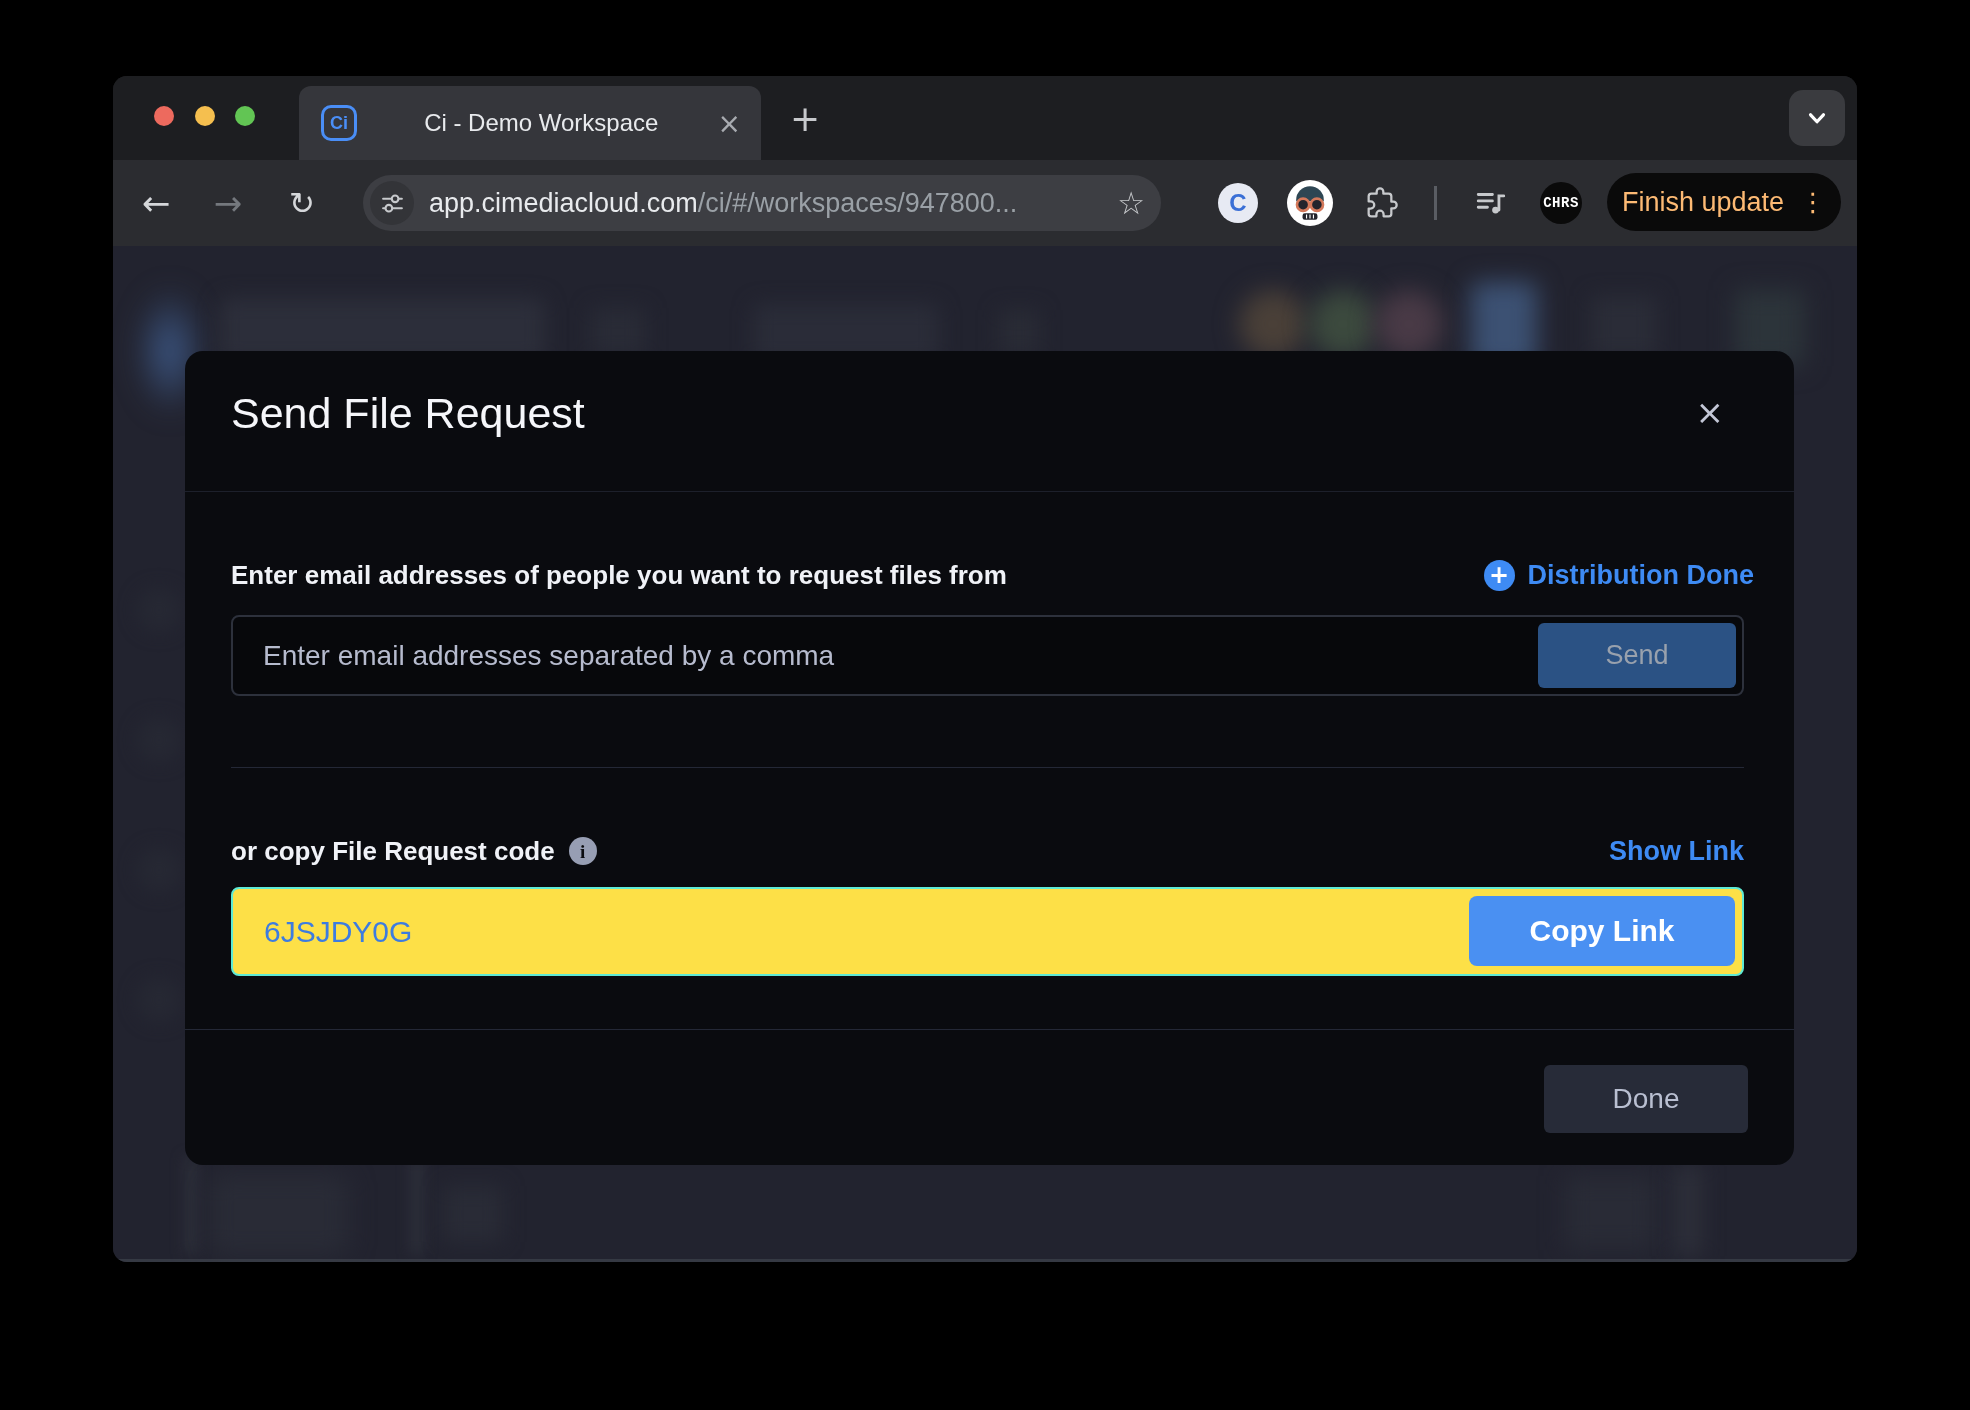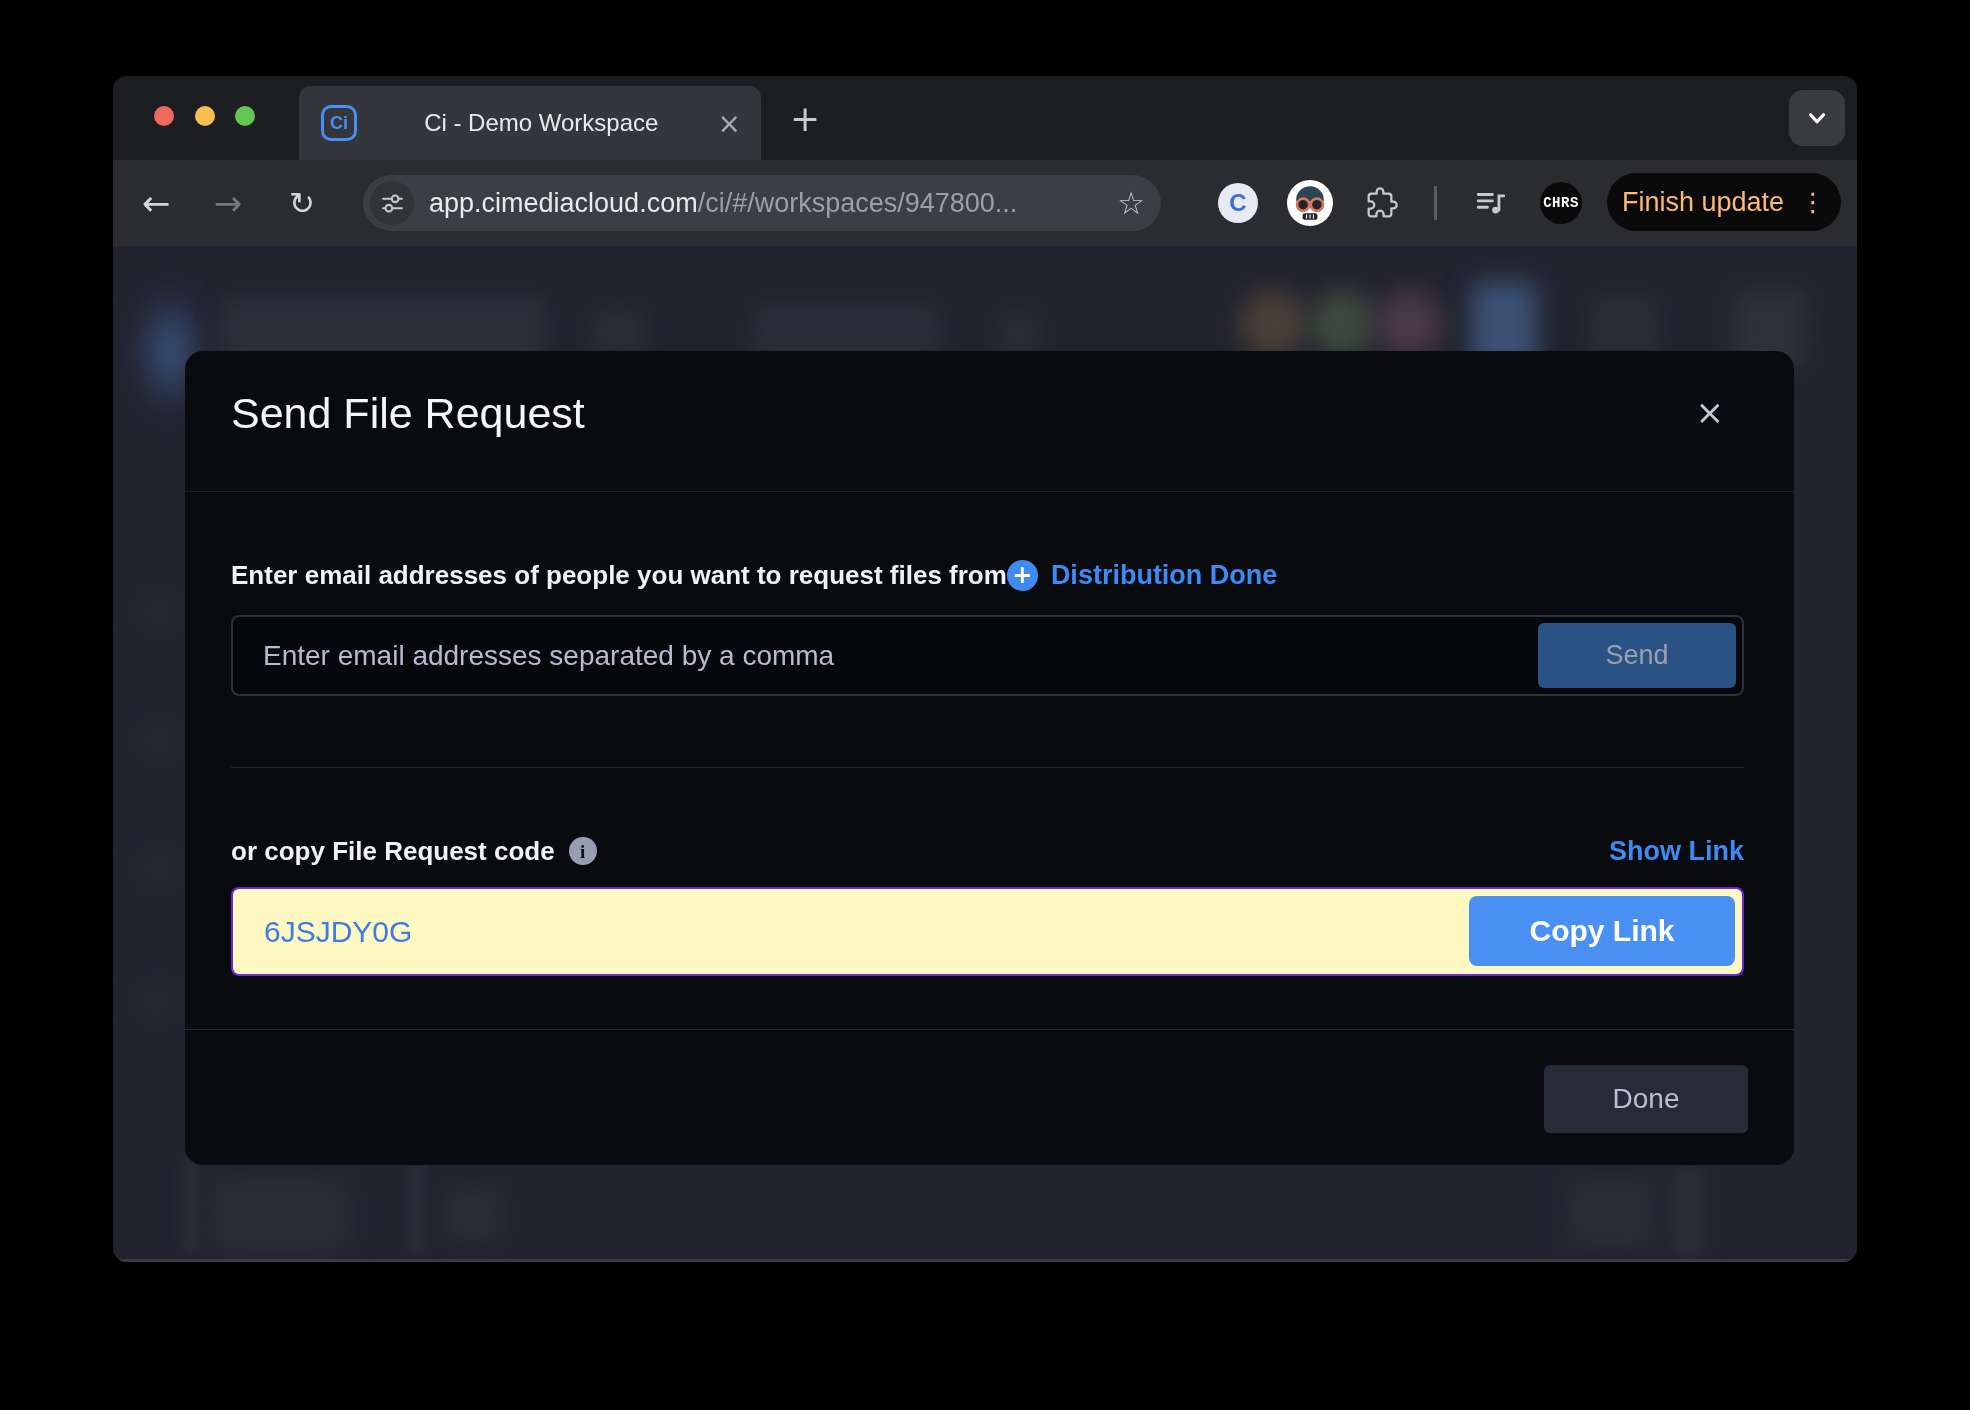--- a/index.html
+++ b/index.html
@@ -66,21 +66,21 @@
     overflow:hidden;}
   .bs{position:absolute;}
 
   
   .modal{position:absolute;left:72px;top:105px;width:1609px;height:814px;background:#0a0b0f;
     border-radius:18px;}
   .m-title{position:absolute;left:46px;top:38px;font-size:43px;font-weight:400;color:#f5f6fa;}
   .m-close{position:absolute;right:70px;top:44px;font-size:34px;color:#c3c7d6;line-height:1;}
   .m-hdiv{position:absolute;left:0;right:0;top:140px;height:1px;background:#1d202b;}
   .row1{position:absolute;left:46px;right:40px;top:200px;height:48px;display:flex;
-    align-items:center;}
+    align-items:center;justify-content:space-between;}
   .field-label{font-size:26px;font-weight:700;color:#f0f2f7;}
   .dist{display:flex;align-items:center;gap:13px;color:#3e8bf4;font-size:27px;font-weight:700;}
   .plus-circle{width:31px;height:31px;border-radius:50%;background:#3e8bf4;color:#fff;
     font-size:24px;font-weight:700;display:grid;place-items:center;line-height:1;}
   .email-field{position:absolute;left:46px;right:50px;top:264px;height:81px;background:#07080b;
     border:2px solid #2d313c;border-radius:8px;display:flex;align-items:center;}
   .email-field input{flex:1;height:100%;background:transparent;border:none;outline:none;
     padding:0 120px 0 30px;font-size:28px;color:#c9cee0;
     font-family:"Liberation Sans",sans-serif;}
   .email-field input::placeholder{color:#b6bbce;opacity:1;}
@@ -88,22 +88,22 @@
     border:none;border-radius:6px;color:#99a1ad;font-size:27px;
     font-family:"Liberation Sans",sans-serif;}
   .m-div2{position:absolute;left:46px;right:50px;top:416px;height:1px;background:#242836;}
   .row2{position:absolute;left:46px;right:50px;top:478px;height:44px;display:flex;
     align-items:center;justify-content:space-between;text-align:center;}
   .code-label-wrap{display:flex;align-items:center;gap:14px;}
   .info-circle{width:28px;height:28px;border-radius:50%;background:#979eb3;color:#0b0c10;
     font-size:19px;font-weight:700;display:grid;place-items:center;line-height:1;
     font-family:"Liberation Serif",serif;}
   .show-link{color:#3e8bf4;font-size:27px;font-weight:700;}
-  .code-field{position:absolute;left:46px;right:50px;top:536px;height:89px;background:#fef9c3;
-    border:2px solid #6d28d9;border-radius:8px;}
+  .code-field{position:absolute;left:46px;right:50px;top:536px;height:89px;background:#fde047;
+    border:2px solid #5eead4;border-radius:8px;}
   .code-text{position:absolute;left:31px;top:50%;transform:translateY(-50%);font-size:30px;
     color:#3d7ce0;}
   .copy-btn{position:absolute;right:7px;top:7px;bottom:8px;width:266px;background:#4a90f2;
     border:none;border-radius:8px;color:#fff;font-size:30px;font-weight:700;
     font-family:"Liberation Sans",sans-serif;}
   .m-div3{position:absolute;left:0;right:0;top:678px;height:1px;background:#242836;}
   .done-btn{position:absolute;right:46px;top:714px;width:204px;height:68px;background:#272b38;
     border:none;border-radius:6px;color:#b9bfd1;font-size:28px;
     font-family:"Liberation Sans",sans-serif;}
 </style>

